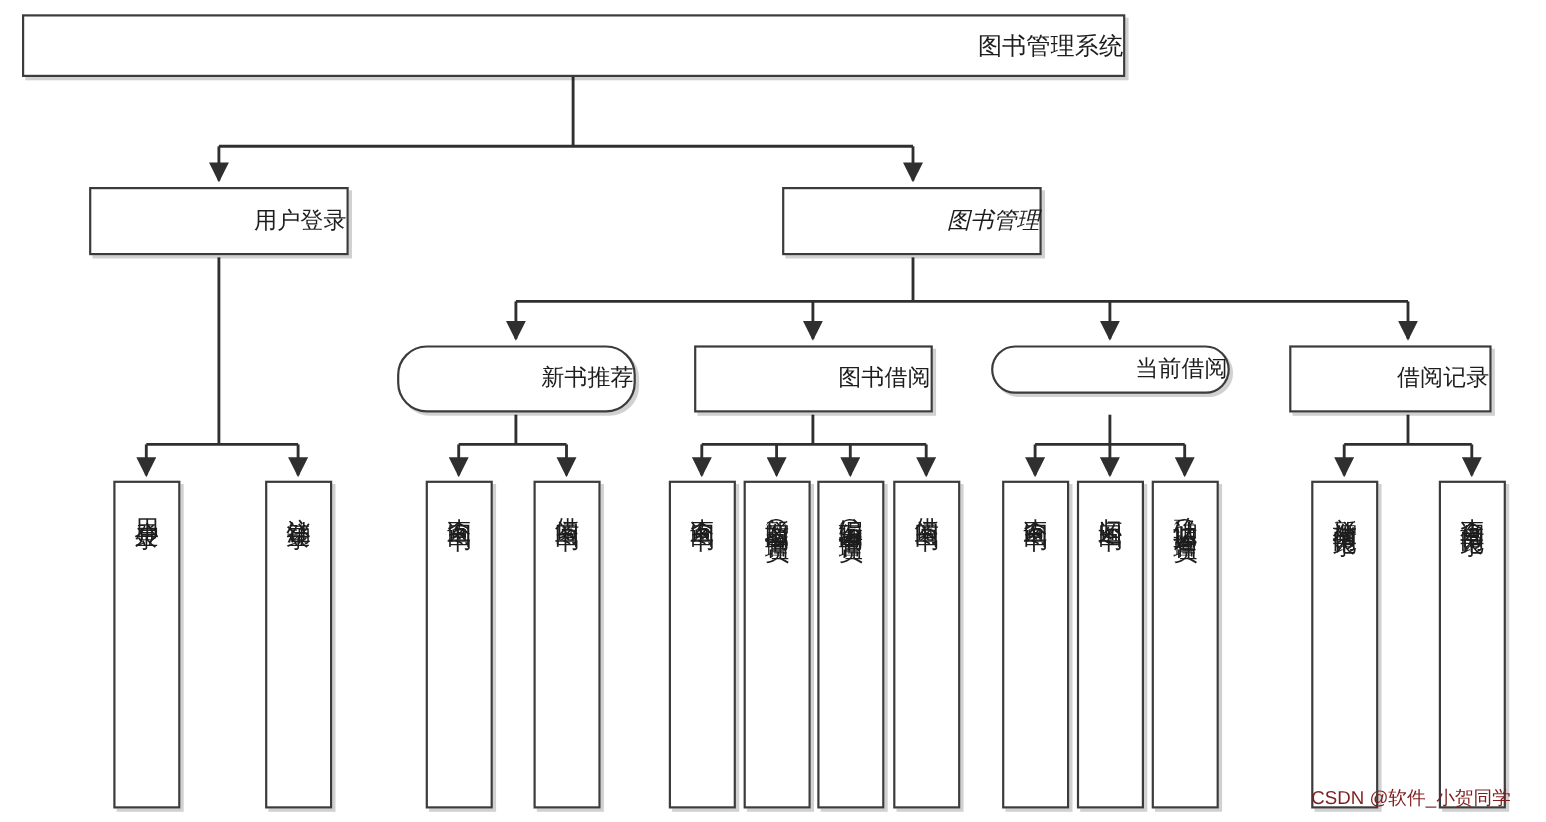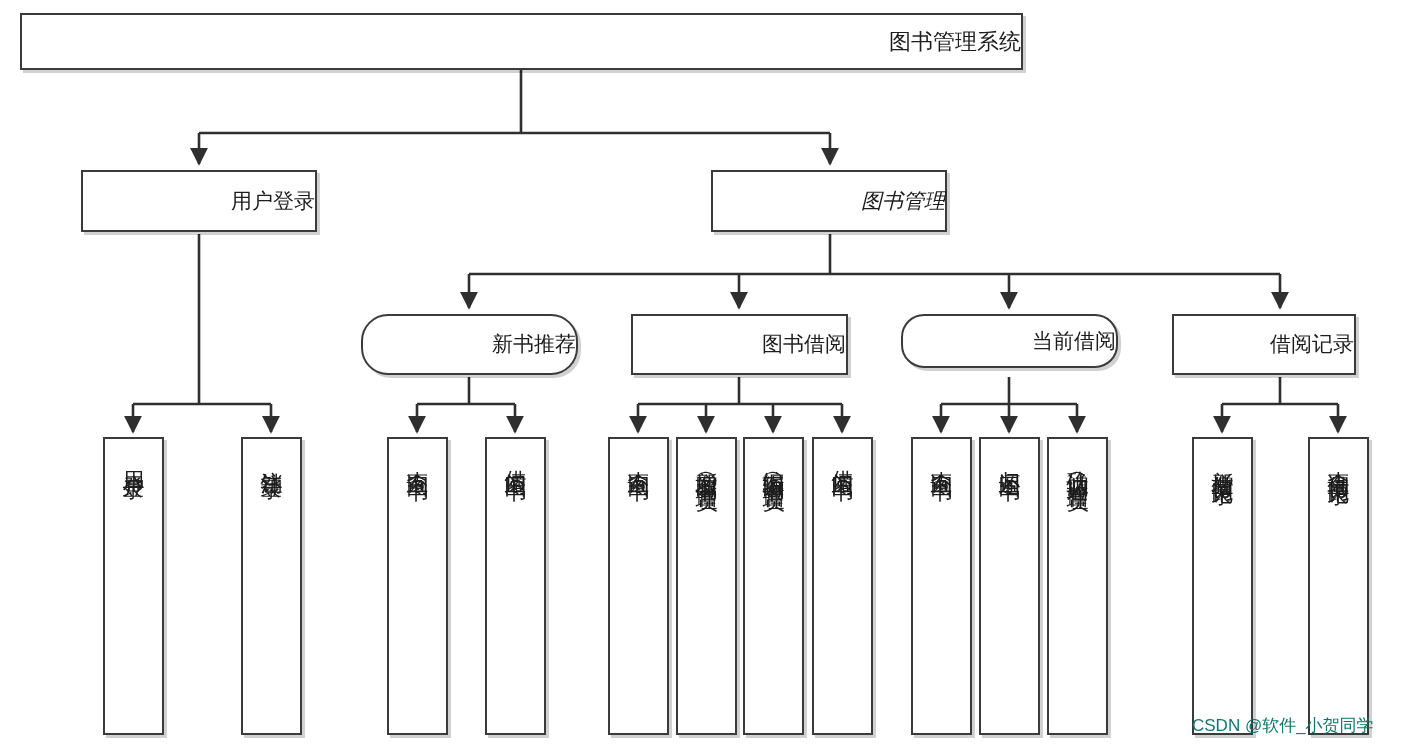--- a/index.html
+++ b/index.html
@@ -61,21 +61,21 @@
   .node.vert .node-label {
     writing-mode: vertical-rl;
     text-orientation: upright;
     font-size: 22px;
     letter-spacing: 3px;
     line-height: 1;
   }
   .watermark {
     position: absolute;
     z-index: 3;
-    color: #0f766e;
+    color: #7f1d1d;
     font-size: 17px;
     white-space: nowrap;
     pointer-events: none;
   }
 </style>
 </head>
 <body>
 
 <div id="canvas">
 
@@ -139,21 +139,21 @@
   <div class="node horiz" style="left:711px; top:170px; width:236px; height:62px;font-style:italic;">
     <span class="node-label">图书管理</span>
   </div>
 
   <div class="node horiz" style="left:361px; top:314px; width:217px; height:61px;border-radius:27px;">
     <span class="node-label">新书推荐</span>
   </div>
   <div class="node horiz" style="left:631px; top:314px; width:217px; height:61px;">
     <span class="node-label">图书借阅</span>
   </div>
-  <div class="node horiz" style="left:901px; top:314px; width:217px; height:54px;border-radius:23px;">
+  <div class="node horiz" style="left:901px; top:314px; width:217px; height:44px;border-radius:23px;">
     <span class="node-label">当前借阅</span>
   </div>
   <div class="node horiz" style="left:1172px; top:314px; width:184px; height:61px;">
     <span class="node-label">借阅记录</span>
   </div>
 
   <div class="node vert" style="left:103px; top:437px; width:61px; height:298px;">
     <span class="node-label">用户登录</span>
   </div>
   <div class="node vert" style="left:241px; top:437px; width:61px; height:298px;">

